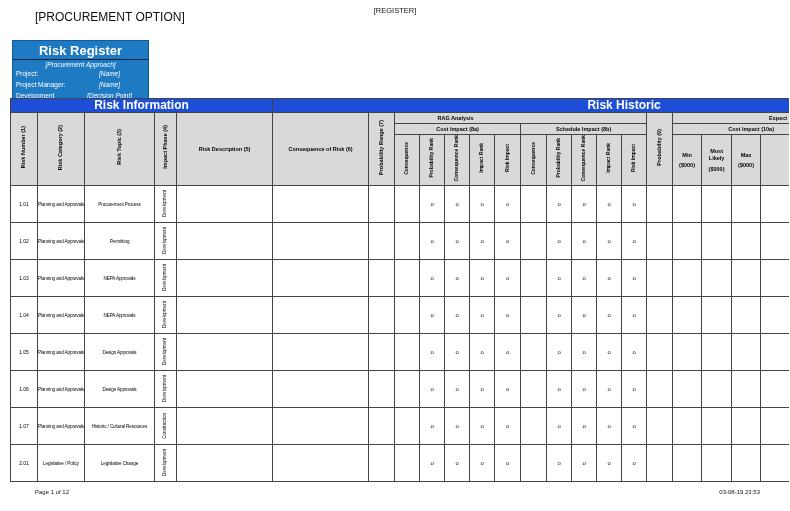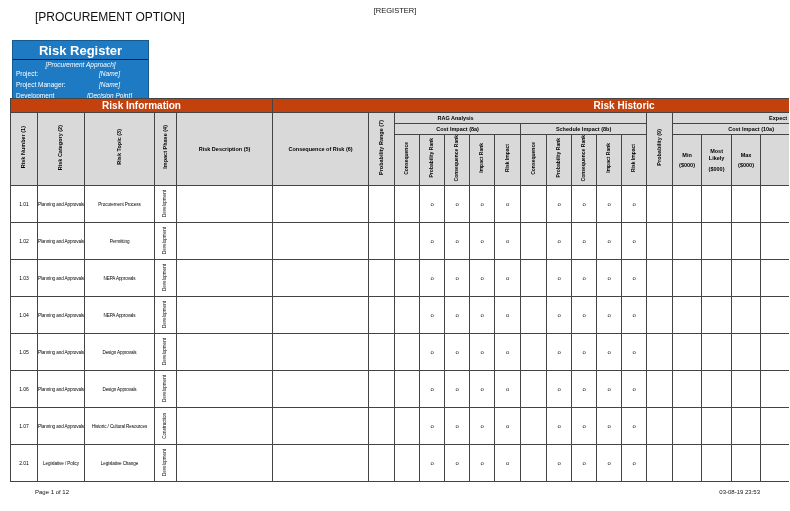--- a/index.html
+++ b/index.html
@@ -18,21 +18,21 @@
   .info-row .lbl { flex:0 0 58px; text-align:left; }
   .info-row .val { flex:1; text-align:center; font-style:italic; }
 
   
   .tbl-wrap { position:absolute; left:10px; top:98px; width:779px; overflow:hidden; }
   table { border-collapse:collapse; table-layout:fixed; width:779px; }
   th, td { border:1px solid #444; vertical-align:middle; text-align:center; overflow:hidden; padding:0; }
   table { border:1px solid #000; }
   .cut { border-right:none !important; }
 
-  .sec { background:#c2410c; color:#fff; font-weight:bold; font-size:10px; height:13px; line-height:13px; }
+  .sec { background:#1d4ed8; color:#fff; font-weight:bold; font-size:12px; height:13px; line-height:13px; }
   .sec-analysis { padding-left:186px; }
 
   thead th { background:#D9D9D9; font-weight:bold; }
   .grp { font-size:5.5px; height:11px; }
   .grp-rag { padding-right:130px; }
   .grp-10a { padding-left:40px; }
   .grp-expect { text-align:right; padding-right:2px; white-space:nowrap; }
 
   .hdr-h { font-size:5.5px; }
   .vert { display:inline-block; writing-mode:vertical-rl; transform:rotate(180deg); line-height:1.05; }

